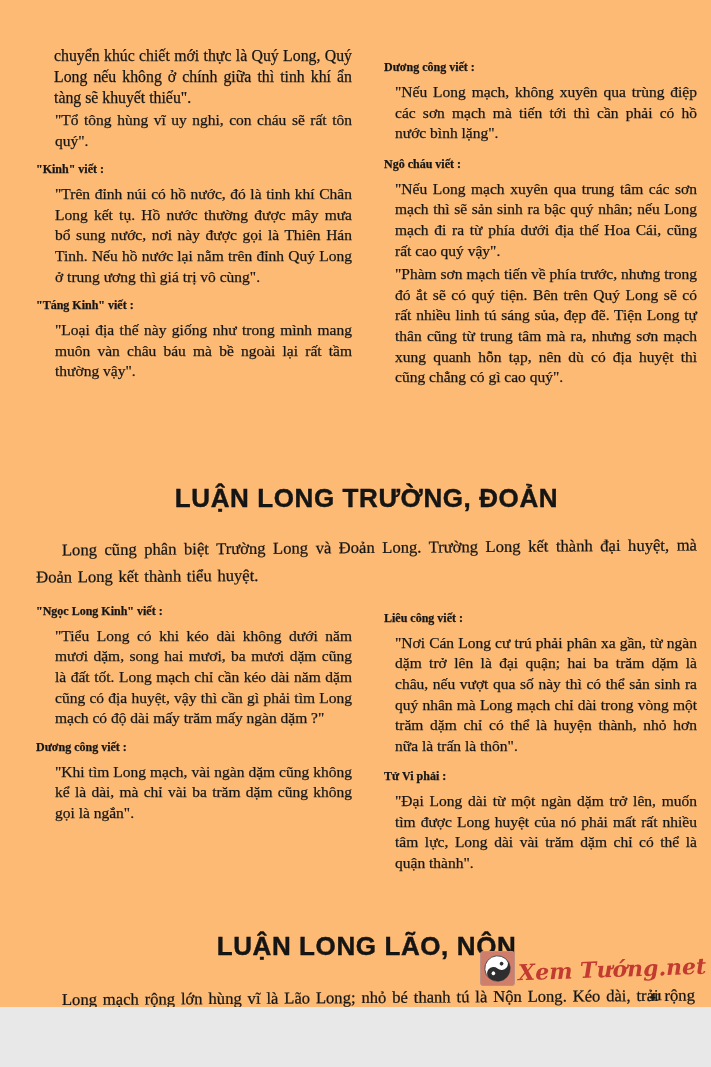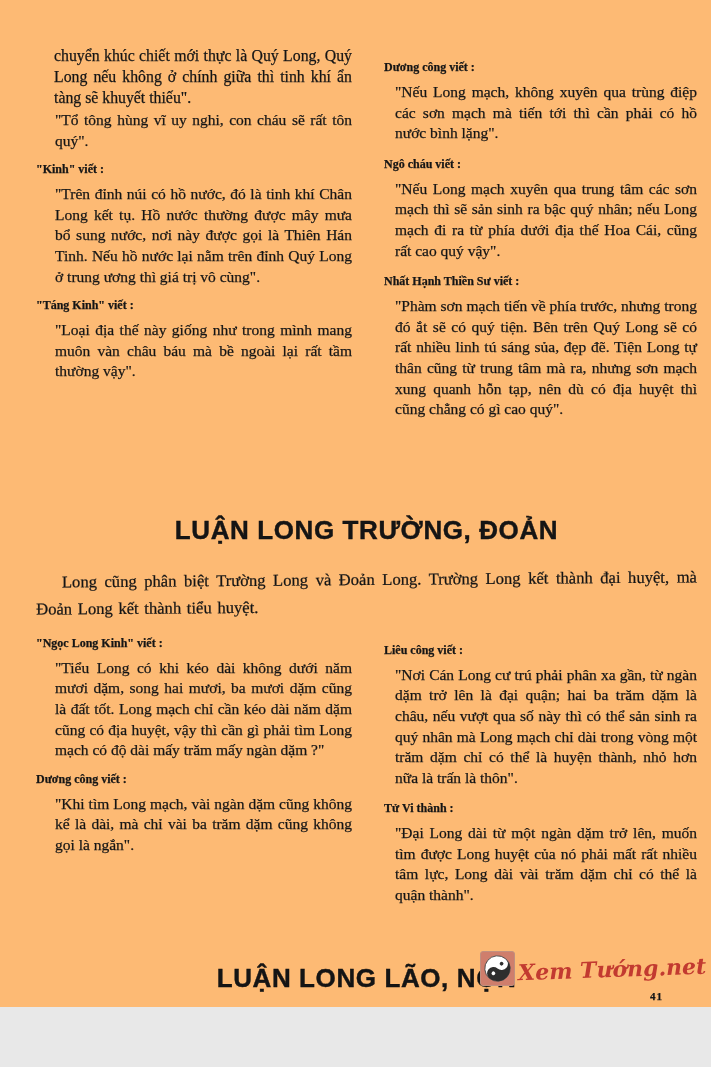--- a/index.html
+++ b/index.html
@@ -70,39 +70,38 @@
         <p class="speaker">"Kinh" viết :</p>
         <p class="quote">"Trên đỉnh núi có hồ nước, đó là tinh khí Chân Long kết tụ. Hồ nước thường được mây mưa bổ sung nước, nơi này được gọi là Thiên Hán Tinh. Nếu hồ nước lại nằm trên đỉnh Quý Long ở trung ương thì giá trị vô cùng".</p>
         <p class="speaker">"Táng Kinh" viết :</p>
         <p class="quote">"Loại địa thế này giống như trong mình mang muôn vàn châu báu mà bề ngoài lại rất tầm thường vậy".</p>
       </div>
       <div class="col-right">
         <p class="speaker" style="margin-top:15px;">Dương công viết :</p>
         <p class="quote">"Nếu Long mạch, không xuyên qua trùng điệp các sơn mạch mà tiến tới thì cần phải có hồ nước bình lặng".</p>
         <p class="speaker">Ngô cháu viết :</p>
         <p class="quote">"Nếu Long mạch xuyên qua trung tâm các sơn mạch thì sẽ sản sinh ra bậc quý nhân; nếu Long mạch đi ra từ phía dưới địa thế Hoa Cái, cũng rất cao quý vậy".</p>
-        <p class="speaker">Nhất Hạnh Thiền Sư viết :</p>
         <p class="quote">"Phàm sơn mạch tiến về phía trước, nhưng trong đó ắt sẽ có quý tiện. Bên trên Quý Long sẽ có rất nhiều linh tú sáng sủa, đẹp đẽ. Tiện Long tự thân cũng từ trung tâm mà ra, nhưng sơn mạch xung quanh hỗn tạp, nên dù có địa huyệt thì cũng chẳng có gì cao quý".</p>
       </div>
     </div>
 
     <h2 class="section-heading heading-1">LUẬN LONG TRƯỜNG, ĐOẢN</h2>
     <p class="intro">Long cũng phân biệt Trường Long và Đoản Long. Trường Long kết thành đại huyệt, mà Đoản Long kết thành tiểu huyệt.</p>
 
     <div class="two-col">
       <div class="col-left">
         <p class="speaker" style="margin-top:6px;">"Ngọc Long Kinh" viết :</p>
         <p class="quote">"Tiểu Long có khi kéo dài không dưới năm mươi dặm, song hai mươi, ba mươi dặm cũng là đất tốt. Long mạch chỉ cần kéo dài năm dặm cũng có địa huyệt, vậy thì cần gì phải tìm Long mạch có độ dài mấy trăm mấy ngàn dặm ?"</p>
         <p class="speaker">Dương công viết :</p>
         <p class="quote">"Khi tìm Long mạch, vài ngàn dặm cũng không kể là dài, mà chỉ vài ba trăm dặm cũng không gọi là ngắn".</p>
       </div>
       <div class="col-right">
         <p class="speaker" style="">Liêu công viết :</p>
         <p class="quote">"Nơi Cán Long cư trú phải phân xa gần, từ ngàn dặm trở lên là đại quận; hai ba trăm dặm là châu, nếu vượt qua số này thì có thể sản sinh ra quý nhân mà Long mạch chỉ dài trong vòng một trăm dặm chỉ có thể là huyện thành, nhỏ hơn nữa là trấn là thôn".</p>
-        <p class="speaker">Tử Vi thành :</p>
+        <p class="speaker">Tử Vi phải :</p>
         <p class="quote">"Đại Long dài từ một ngàn dặm trở lên, muốn tìm được Long huyệt của nó phải mất rất nhiều tâm lực, Long dài vài trăm dặm chỉ có thể là quận thành".</p>
       </div>
     </div>
 
     <h2 class="section-heading heading-2">LUẬN LONG LÃO, NỘN</h2>
     <p class="intro intro-2">Long mạch rộng lớn hùng vĩ là Lão Long; nhỏ bé thanh tú là Nộn Long. Kéo dài, trải rộng là Lão Long; thu nhỏ theo trật tự là Nộn Long. Do vậy sơn mạch của Lão Long trông</p>
 
   </div>
 
   <div class="watermark">

